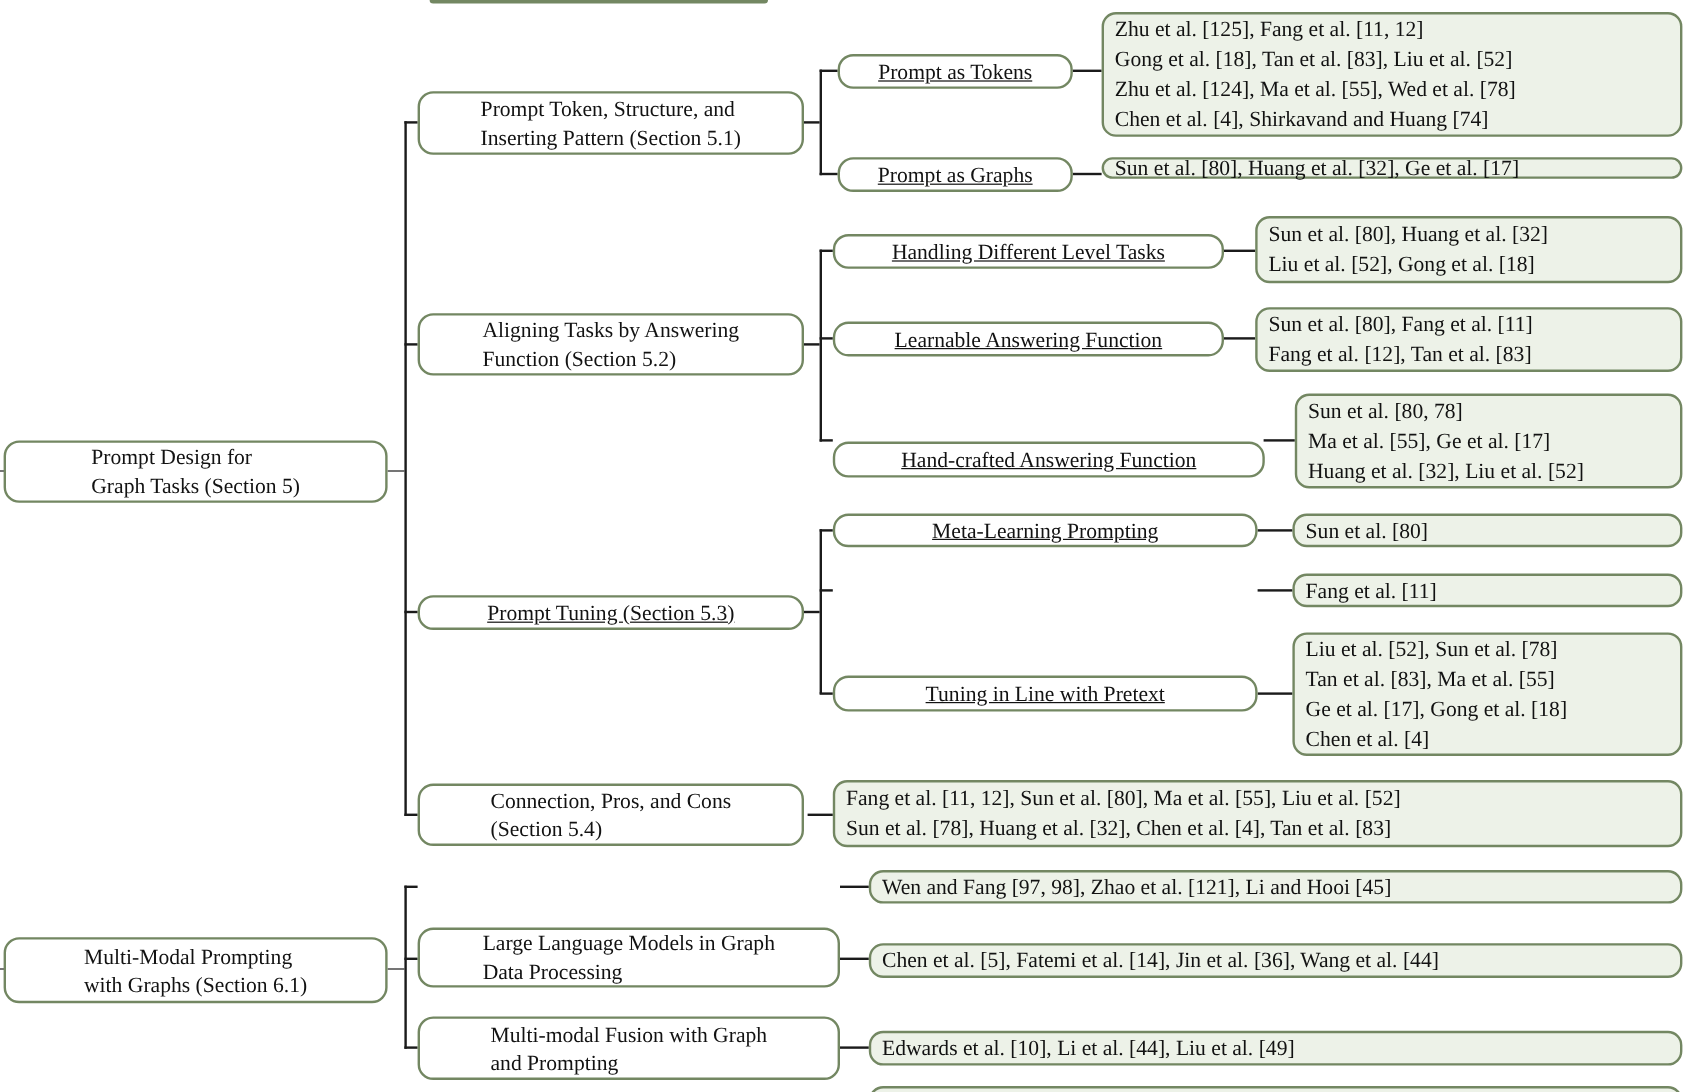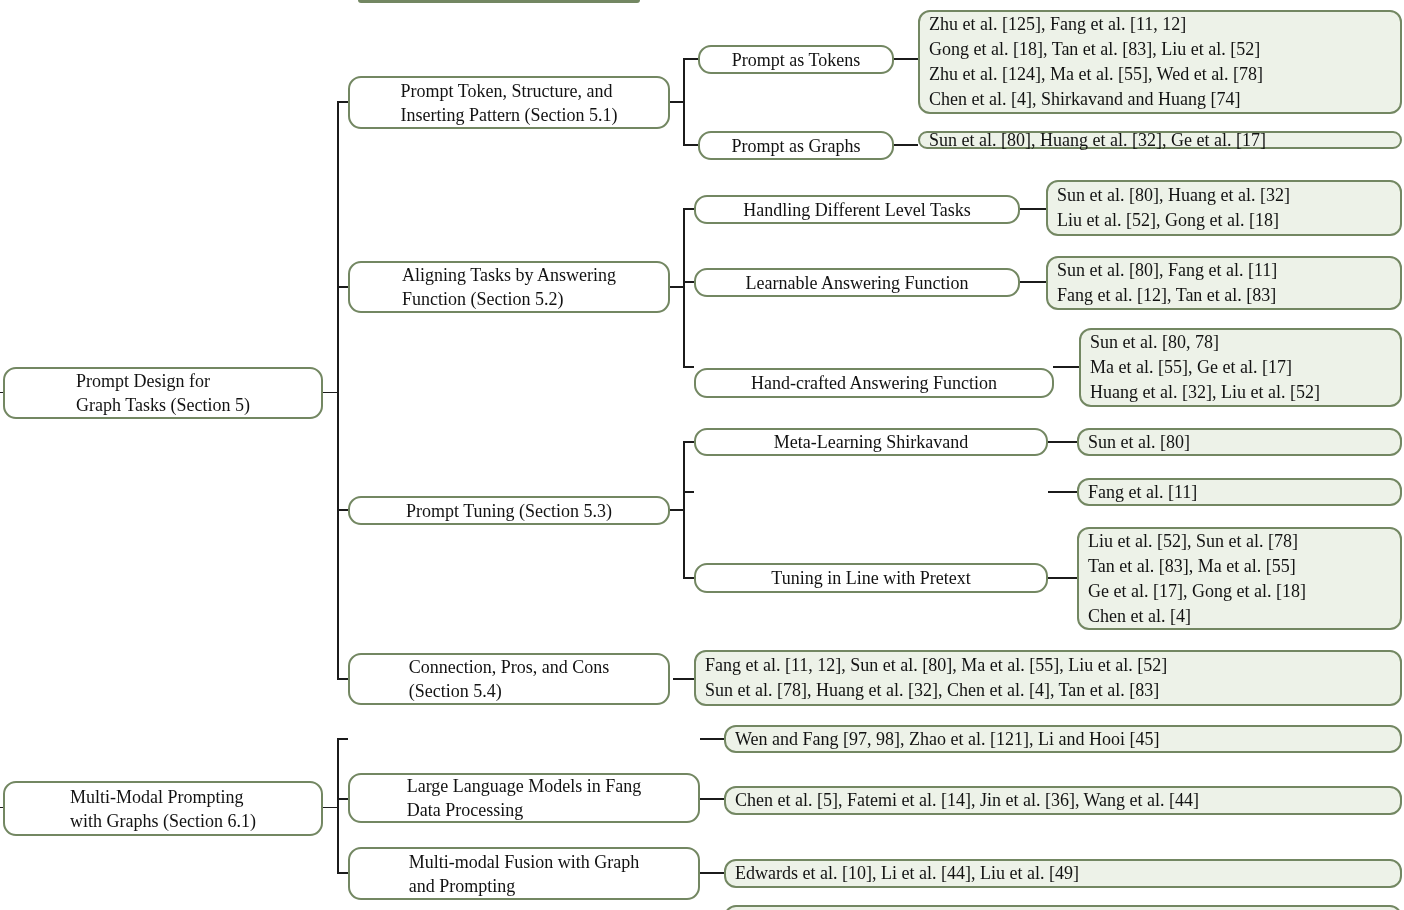--- a/index.html
+++ b/index.html
@@ -17,21 +17,21 @@
     color:var(--text);
   }
   .box{
     position:absolute;box-sizing:border-box;
     border:2px solid var(--green);
     display:flex;align-items:center;
     font-size:18px;line-height:24px;
   }
   .node{background:var(--nodefill);border-radius:13px;justify-content:center;}
   .node .lbl{white-space:pre-line;text-align:left;}
-  .node.center1 .lbl{text-align:left;white-space:nowrap;}
+  .node.center1 .lbl{text-align:left;white-space:nowrap;text-decoration:underline;}
   .leaf{
     background:var(--leaf);border-radius:12px;
     justify-content:flex-start;padding-left:9px;padding-right:4px;
     line-height:25px;
   }
   .leaf .lbl{white-space:pre-line;}
   .h{position:absolute;height:1.6px;background:var(--line);}
   .v{position:absolute;width:1.6px;background:var(--line);}
   .cut-top{
     position:absolute;left:358px;top:0;width:282px;height:3px;
@@ -108,21 +108,21 @@
 Function (Section 5.2)</span>
   </div>
   <div class="box node center1" style="left:348px;top:496px;width:322px;height:29px">
     <span class="lbl">Prompt Tuning (Section 5.3)</span>
   </div>
   <div class="box node" style="left:348px;top:653px;width:322px;height:52px">
     <span class="lbl">Connection, Pros, and Cons
 (Section 5.4)</span>
   </div>
   <div class="box node" style="left:348px;top:773px;width:352px;height:50px">
-    <span class="lbl">Large Language Models in Fang
+    <span class="lbl">Large Language Models in Graph
 Data Processing</span>
   </div>
   <div class="box node" style="left:348px;top:847px;width:352px;height:53px">
     <span class="lbl">Multi-modal Fusion with Graph
 and Prompting</span>
   </div>
 
   <div class="box node center1" style="left:698px;top:45px;width:196px;height:29px">
     <span class="lbl">Prompt as Tokens</span>
   </div>
@@ -132,21 +132,21 @@
   <div class="box node center1" style="left:694px;top:195px;width:326px;height:29px">
     <span class="lbl">Handling Different Level Tasks</span>
   </div>
   <div class="box node center1" style="left:694px;top:268px;width:326px;height:29px">
     <span class="lbl">Learnable Answering Function</span>
   </div>
   <div class="box node center1" style="left:694px;top:368px;width:360px;height:30px">
     <span class="lbl">Hand-crafted Answering Function</span>
   </div>
   <div class="box node center1" style="left:694px;top:428px;width:354px;height:28px">
-    <span class="lbl">Meta-Learning Shirkavand</span>
+    <span class="lbl">Meta-Learning Prompting</span>
   </div>
   <div class="box node center1" style="left:694px;top:563px;width:354px;height:30px">
     <span class="lbl">Tuning in Line with Pretext</span>
   </div>
 
   <div class="box leaf" style="left:918px;top:10px;width:484px;height:104px">
     <span class="lbl">Zhu et al. [125], Fang et al. [11, 12]
 Gong et al. [18], Tan et al. [83], Liu et al. [52]
 Zhu et al. [124], Ma et al. [55], Wed et al. [78]
 Chen et al. [4], Shirkavand and Huang [74]</span>

